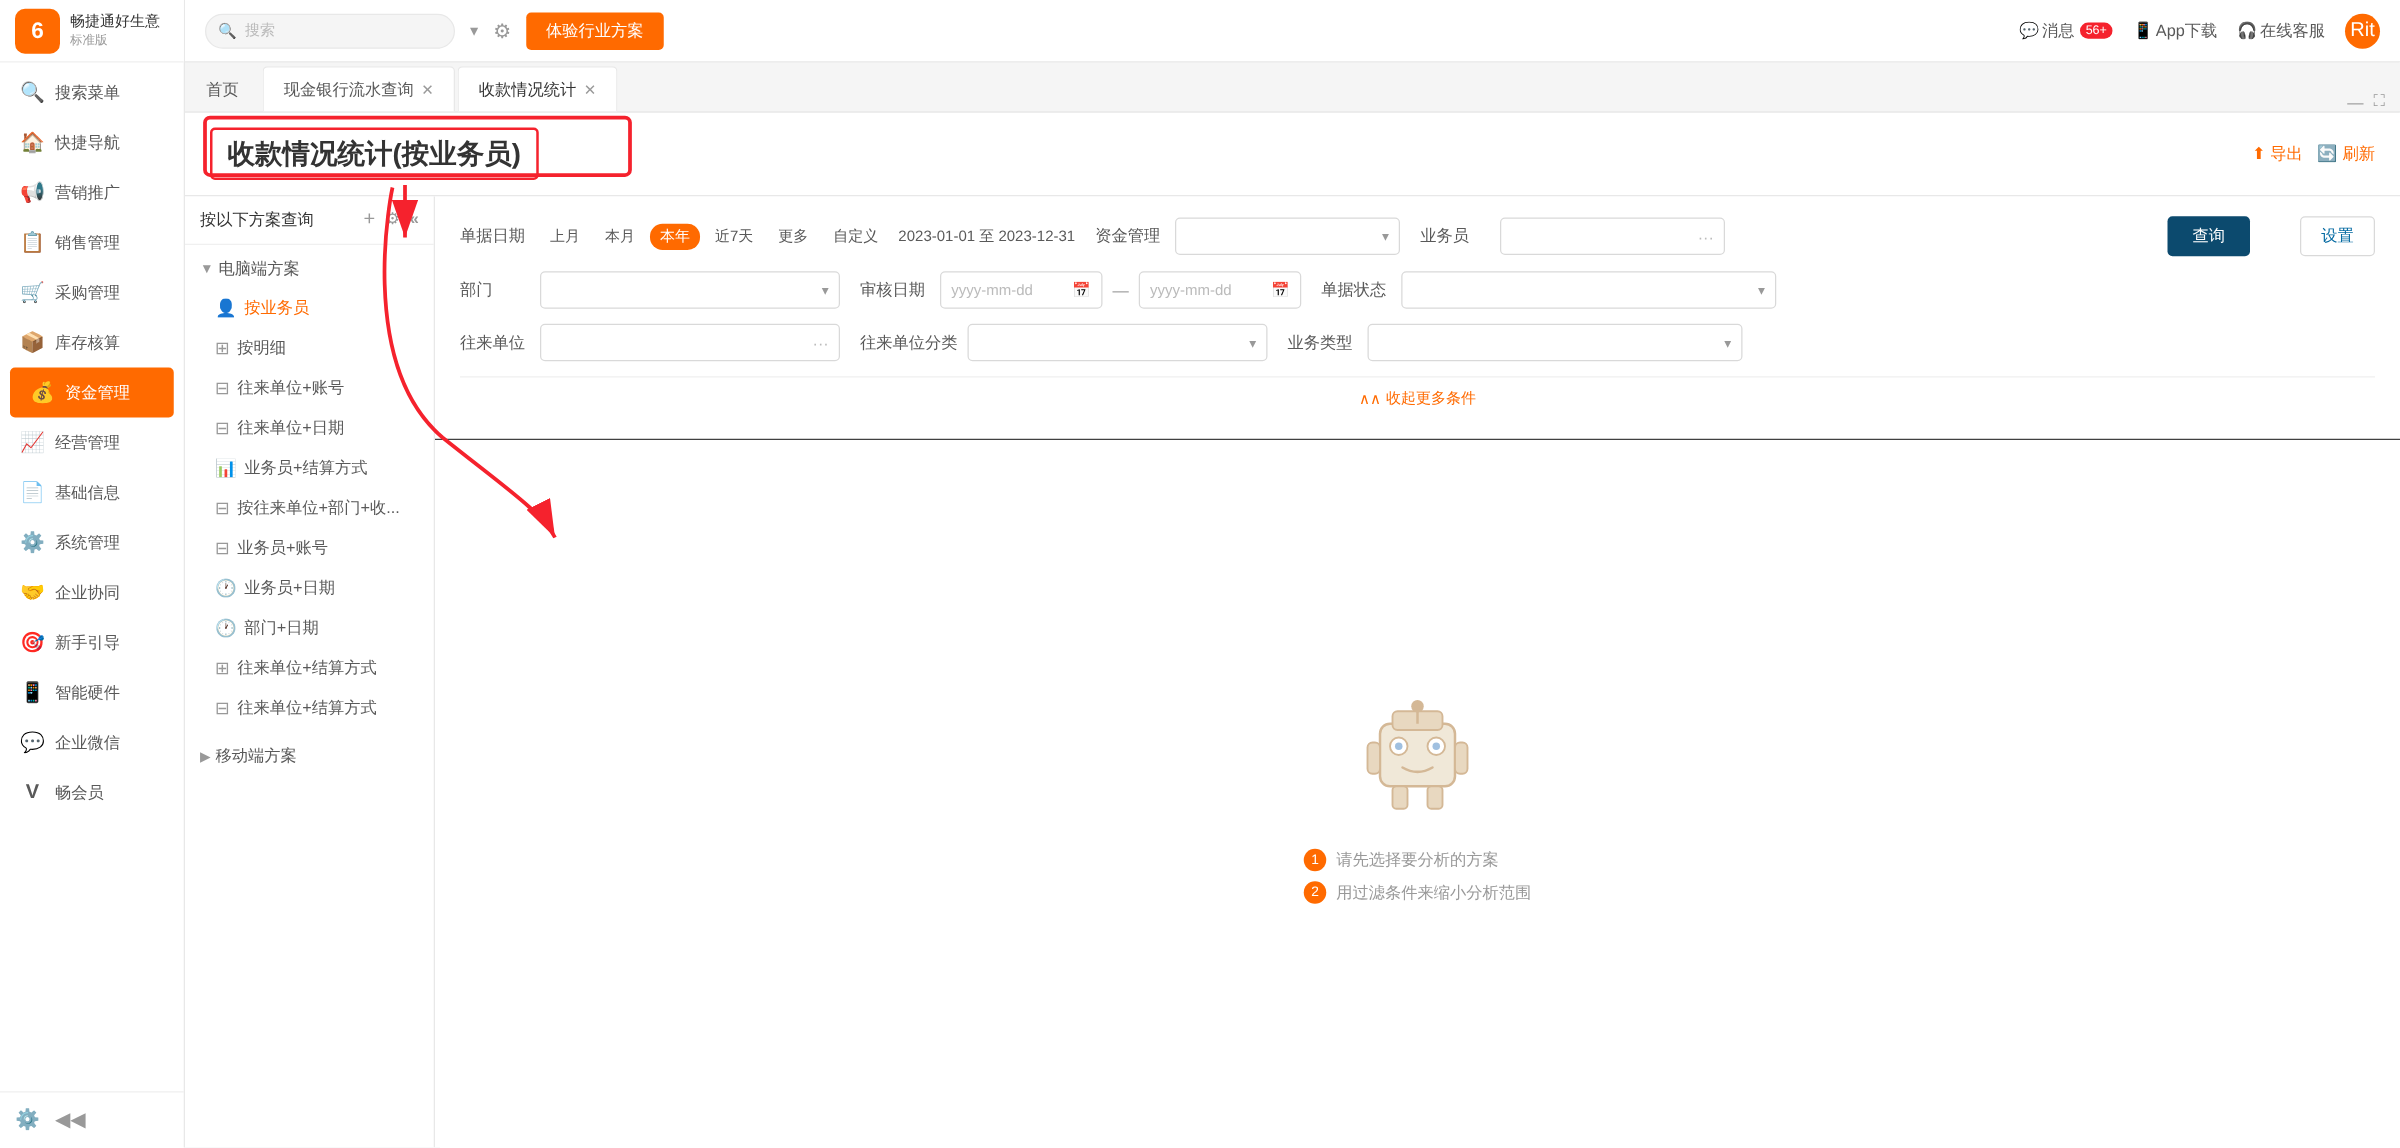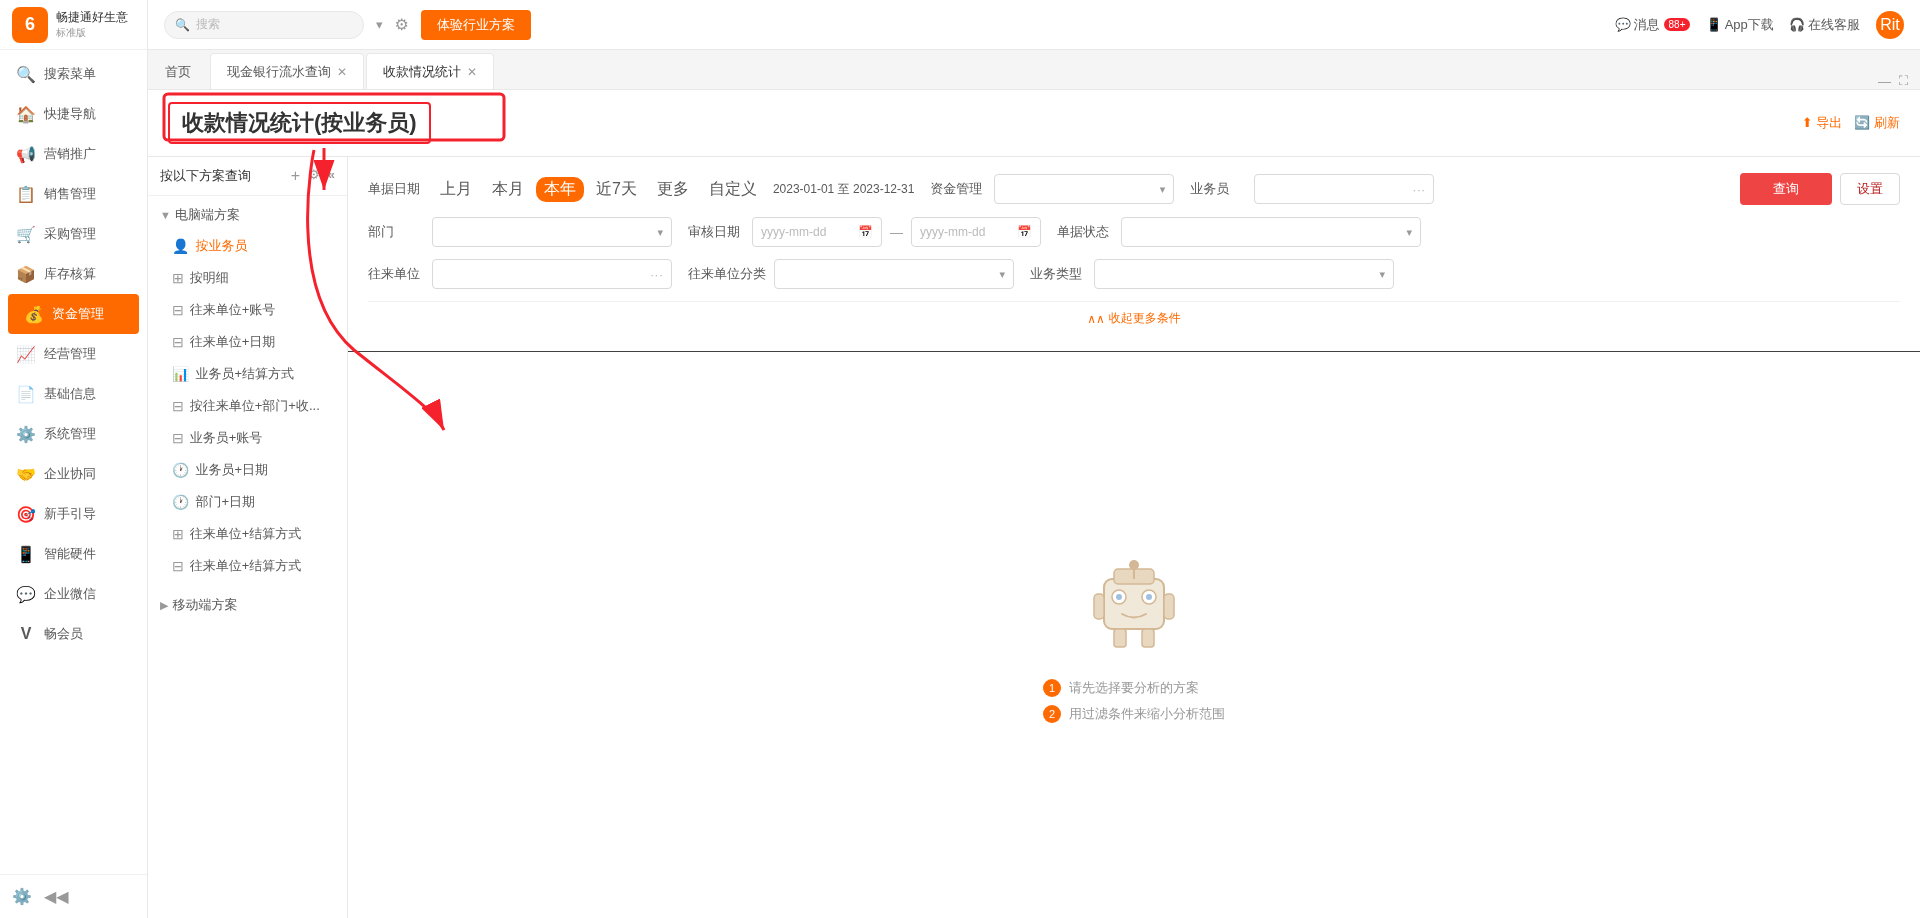--- a/index.html
+++ b/index.html
@@ -115,44 +115,44 @@
     .scheme-item.active .item-icon { color: #ff6a00; }
 
     
     .right-panel { flex: 1; display: flex; flex-direction: column; background: #fff; }
     .filter-area { padding: 16px 20px; border-bottom: 1px solid #404040; }
     .filter-row { display: flex; align-items: center; margin-bottom: 12px; gap: 16px; flex-wrap: wrap; }
     .filter-item { display: flex; align-items: center; gap: 8px; }
     .filter-label { color: #595959; font-size: 13px; white-space: nowrap; min-width: 56px; }
     .date-quick-btns { display: flex; gap: 4px; }
     .date-btn {
-      padding: 2px 8px; border: none; background: transparent; cursor: pointer; font-size: 16px; color: #595959; border-radius: 2px;
+      padding: 2px 8px; border: none; background: transparent; cursor: pointer; font-size: 12px; color: #595959; border-radius: 2px;
     }
     .date-btn.active { background: #ff6a00; color: #fff; border-radius: 10px; }
     .date-range { font-size: 12px; color: #595959; }
     .filter-select {
       min-width: 180px; height: 30px; border: 1px solid #d9d9d9; border-radius: 4px;
       padding: 0 8px; display: flex; align-items: center; justify-content: space-between;
       cursor: pointer; font-size: 13px; color: #595959; background: #fff;
     }
     .filter-select .arrow { color: #999; font-size: 11px; }
     .date-input {
       width: 130px; height: 30px; border: 1px solid #d9d9d9; border-radius: 4px;
       padding: 0 8px; display: flex; align-items: center; justify-content: space-between;
       font-size: 12px; color: #bbb; gap: 20px;
     }
     .date-sep { color: #999; }
     .action-btns { margin-left: auto; display: flex; gap: 8px; }
     .btn-query {
-      background: #ef4444; color: #fff; border: none; border-radius: 4px;
-      padding: 6px 33px; cursor: pointer; font-size: 13px;
+      background: #0c4a6e; color: #fff; border: none; border-radius: 4px;
+      padding: 6px 20px; cursor: pointer; font-size: 13px;
     }
     .btn-setting {
-      background: #fff; color: #b91c1c; border: 1px solid #d9d9d9; border-radius: 4px;
-      padding: 6px 16px; cursor: pointer; font-size: 13px;
+      background: #fff; color: #0369a1; border: 1px solid #d9d9d9; border-radius: 4px;
+      padding: 6px 16px; cursor: pointer; font-size: 13px; margin-left: 32px;
     }
     .collapse-bar {
       display: flex; align-items: center; justify-content: center; padding: 8px;
       border-top: 1px solid #f0f0f0; color: #ff6a00; font-size: 12px; cursor: pointer; gap: 4px;
     }
 
     
     .empty-area {
       flex: 1; display: flex; flex-direction: column; align-items: center; justify-content: center; gap: 20px;
     }
@@ -255,21 +255,21 @@
       <span>搜索</span>
     </div>
     <span style="color:#999;cursor:pointer;">▾</span>
     <span style="color:#999;cursor:pointer;font-size:16px;">⚙</span>
     <button class="topbar-btn">体验行业方案</button>
   </div>
   <div class="topbar-right">
     <div style="display:flex;align-items:center;gap:2px;">
       <span>💬</span>
       <span>消息</span>
-      <span class="badge-red">88+</span>
+      <span class="badge-red">56+</span>
     </div>
     <div style="display:flex;align-items:center;gap:2px;">
       <span>📱</span>
       <span>App下载</span>
     </div>
     <div style="display:flex;align-items:center;gap:2px;">
       <span>🎧</span>
       <span>在线客服</span>
     </div>
     <div style="display:flex;align-items:center;gap:4px;">

